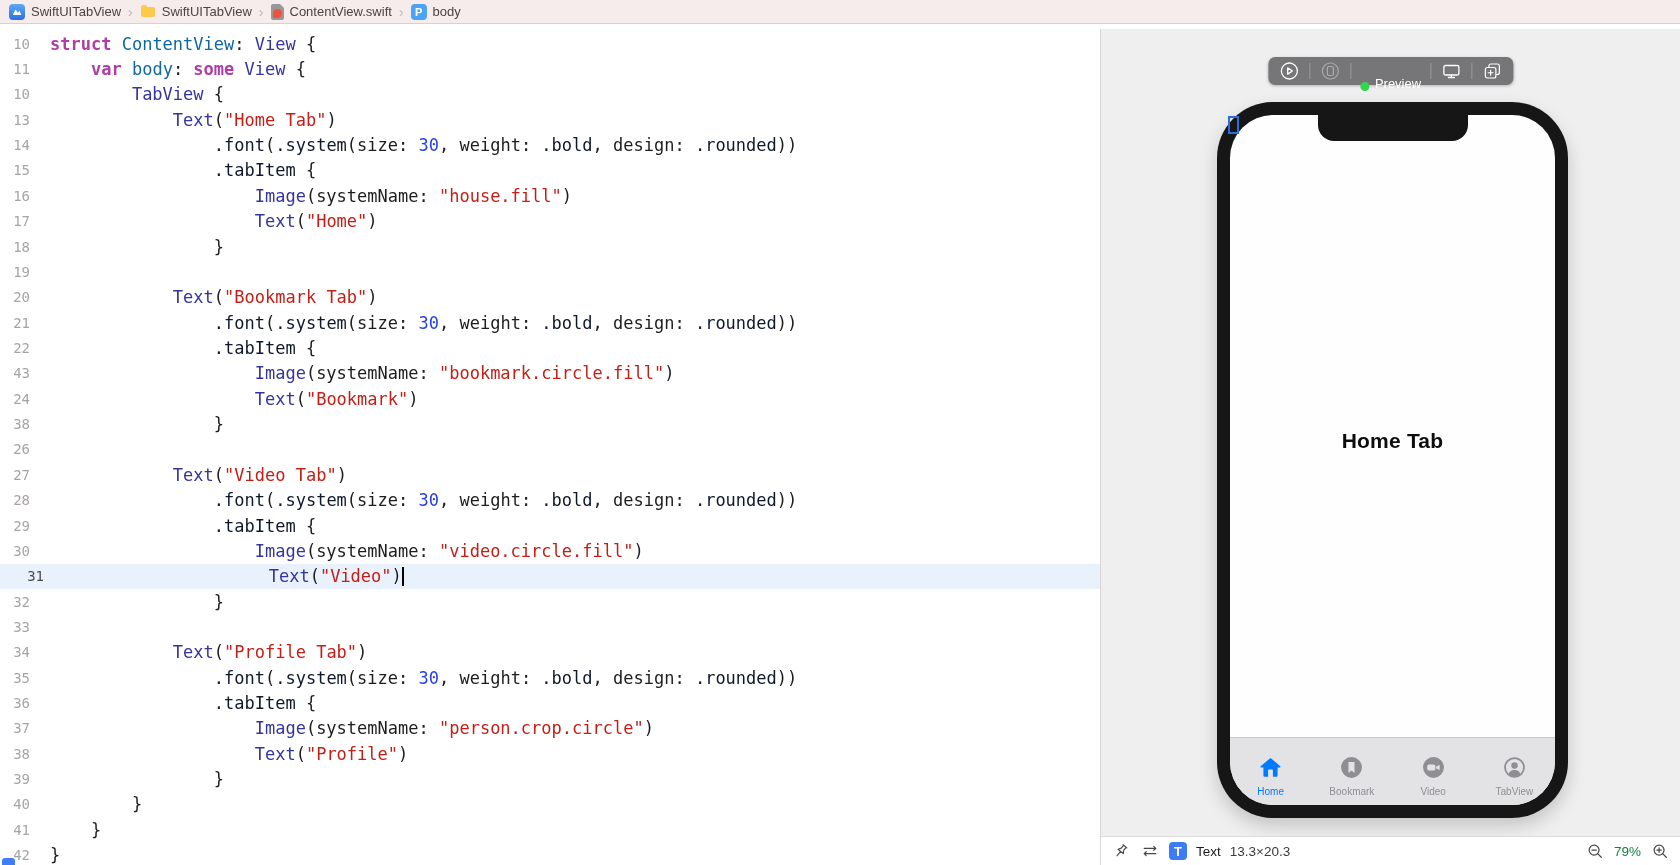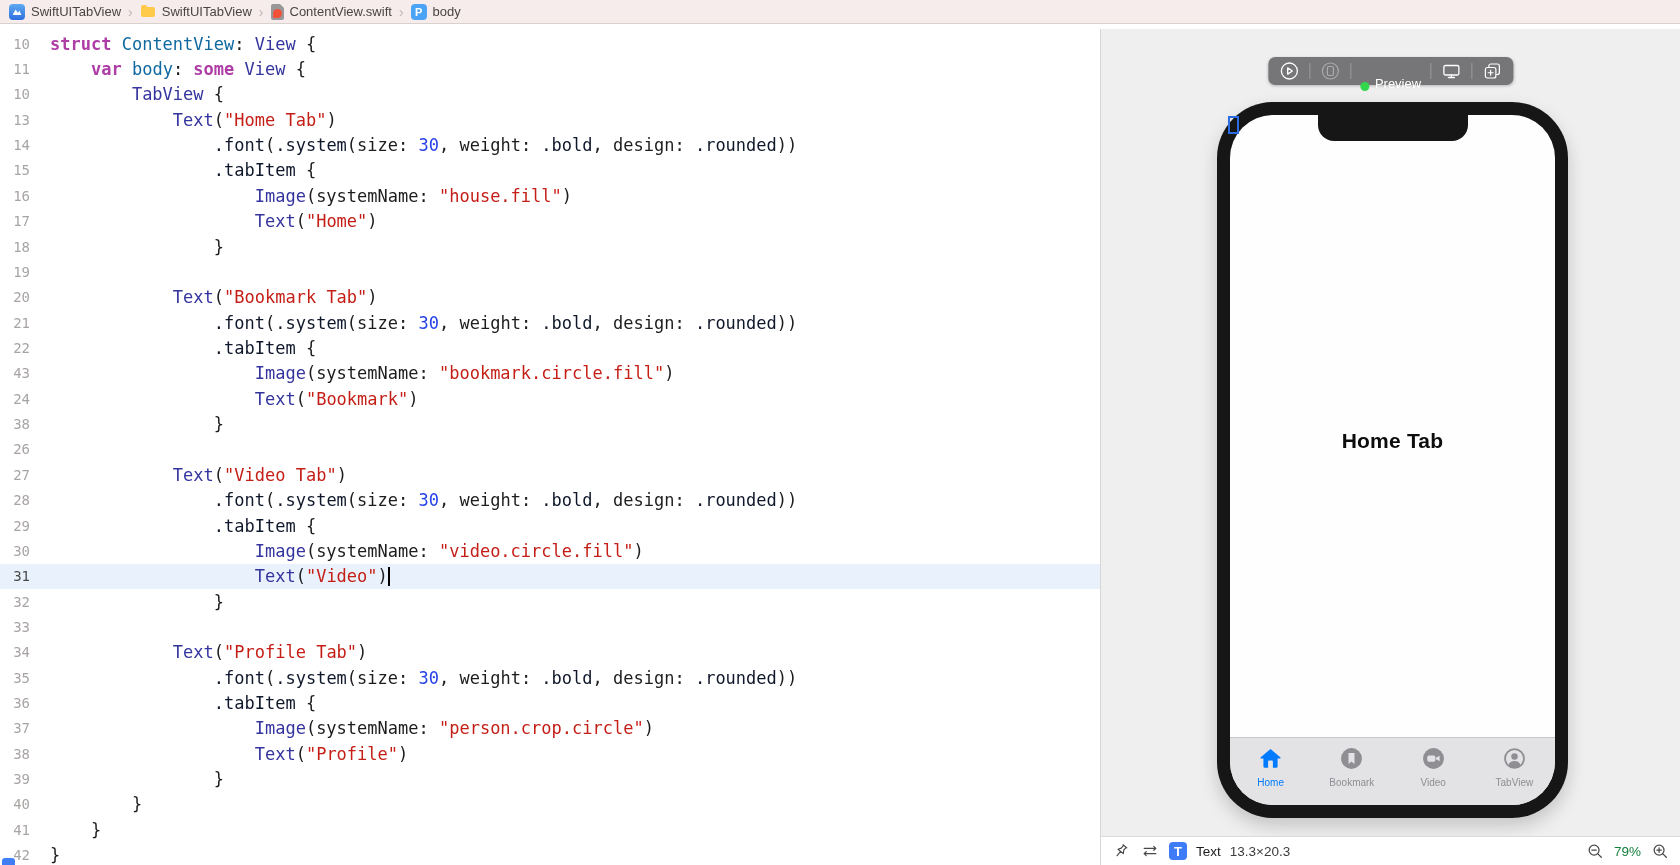--- a/index.html
+++ b/index.html
@@ -27,21 +27,21 @@
   .bc-prop{ background:#4BA3F5; border-radius:4px; color:#fff; font-size:11px; font-weight:bold; }
 
   
   .editor{
     position:absolute; top:29px; left:0; width:1100px; height:836px;
     background:#FFFFFF; overflow:hidden;
     font-family:"DejaVu Sans Mono","Liberation Mono",monospace; font-size:17px;
     padding-top:2px;
   }
   .code-line{ display:flex; height:25.36px; align-items:center; white-space:pre; }
-  .code-line.current{ background:#E9F2FC; }
+  .code-line.current{ background:#E9F2FC;padding-left:14px; }
   .ln{
     flex:none; width:50px; padding-right:20px; text-align:right;
     color:#A8A4A4; font-size:14px;
   }
   .code-line.current .ln{ color:#4A4A4A; }
   .lt{ white-space:pre; }
   .tk-kw{ color:#AE3DA6; font-weight:bold;margin-top:8px; }
   .tk-decl{ color:#0F68A0; }
   .tk-type{ color:#34349F; }
   .tk-mem{ color:#0f172a; }
@@ -89,21 +89,21 @@
     border:2px solid #2B6BE3; background:transparent;
   }
   .screen-title{
     position:absolute; top:314px; left:0; width:100%;
     text-align:center; font-size:21px; font-weight:bold; color:#0D0D0D;
     letter-spacing:.2px;
   }
   .tabbar{
     position:absolute; left:0; right:0; bottom:0; height:68px;
     background:#E3E3E5; border-top:1px solid #C8C8CA;
-    display:flex; align-items:flex-start;
+    display:flex; align-items:center;
   }
   .tab{ flex:1; display:flex; flex-direction:column; align-items:center; padding-top:8px; gap:2px; cursor:default; }
   .tab svg{ width:25px; height:25px; }
   .tab .tab-label{ font-size:10px; color:#8E8E93; }
   .tab.active .tab-label{ color:#007AFF; }
 
   
   .canvas-statusbar{
     position:absolute; left:1100px; width:580px; top:836px; height:29px;
     background:#FFFFFF; border-top:1px solid #DBDBDB; border-left:1px solid #D8D6D5;

